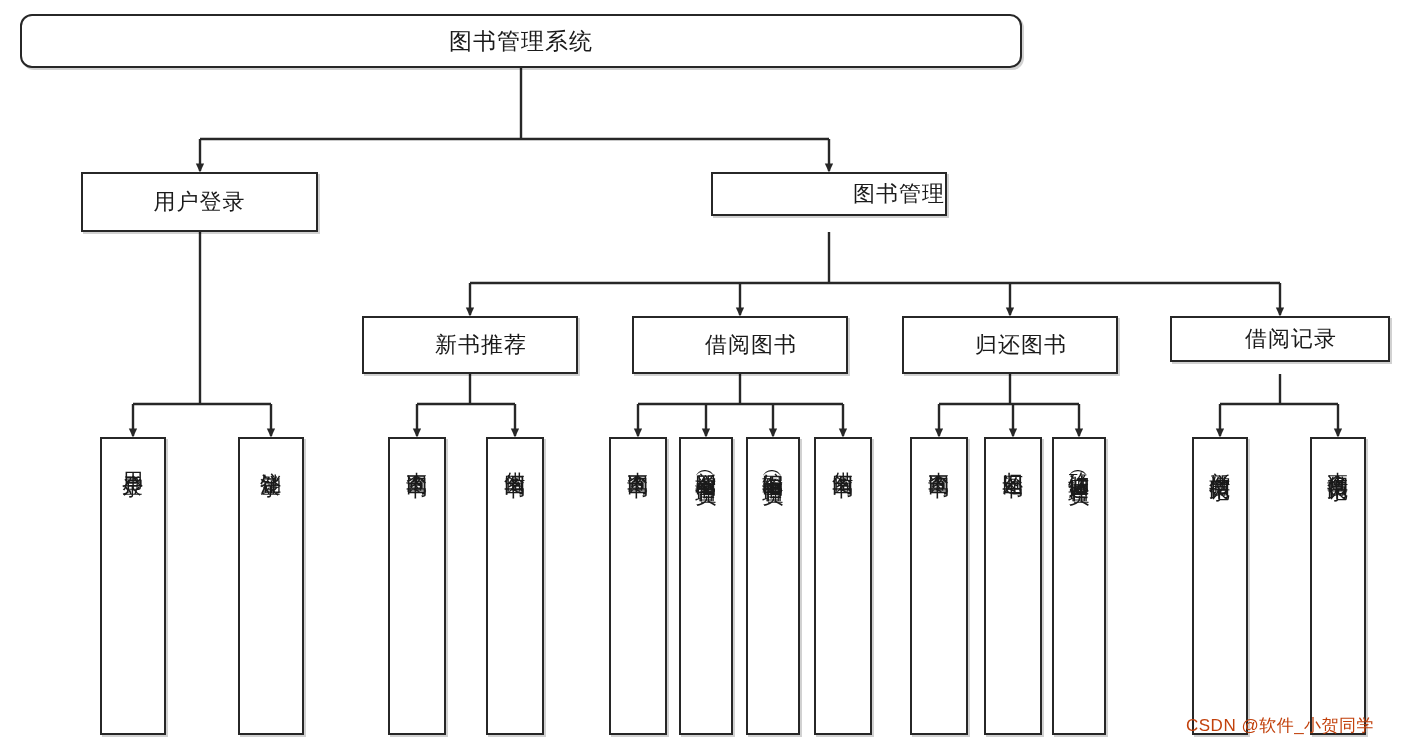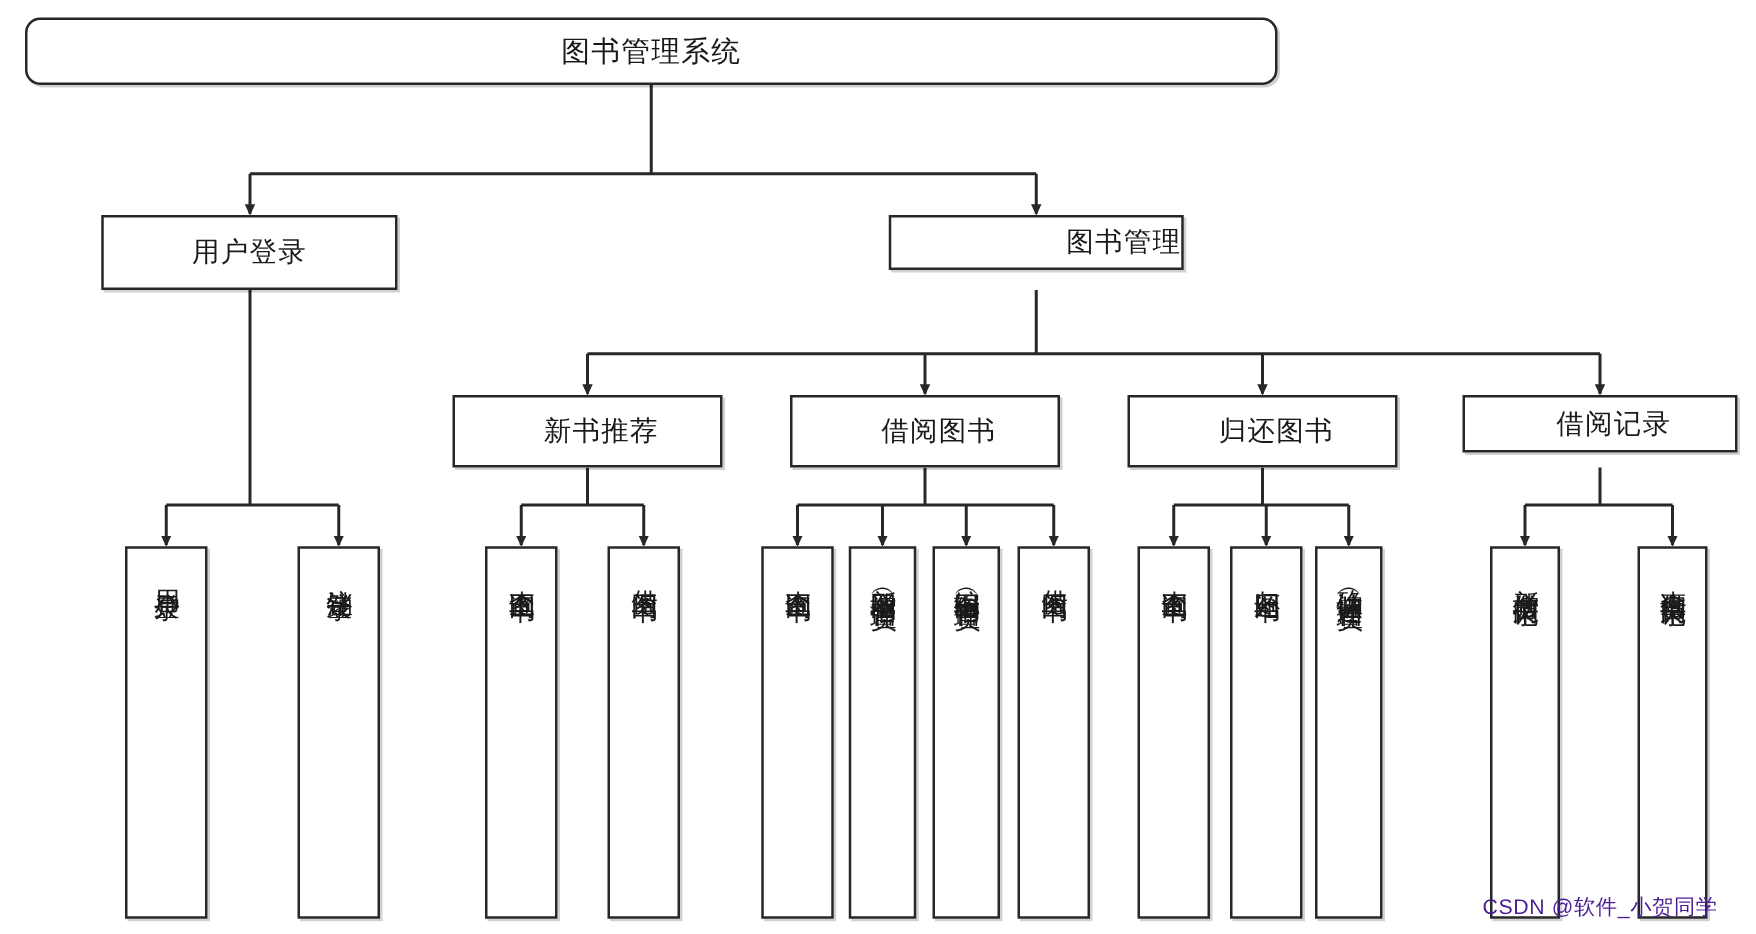--- a/index.html
+++ b/index.html
@@ -15,21 +15,21 @@
 
   .node.root .lbl{font-size:23px;}
   .node.l2 .lbl{font-size:22px;}
   .node.l3 .lbl{font-size:22px;margin-left:22px;}
 
   .leaf{align-items:flex-start;justify-content:center;padding-top:16px;}
   .leaf .lbl{writing-mode:vertical-rl;text-orientation:upright;
              font-size:21px;line-height:1.22;letter-spacing:2px;white-space:normal;
              text-align:left;}
 
-  .watermark{position:absolute;left:1186px;top:714px;font-size:17px;color:#4c1d95;
+  .watermark{position:absolute;left:1186px;top:714px;font-size:17px;color:#c2410c;
              letter-spacing:0.5px;white-space:nowrap;}
 </style>
 </head>
 <body>
 
 <div id="canvas">
   <svg class="edges" viewBox="0 0 1405 747" xmlns="http://www.w3.org/2000/svg">
     <defs>
       <marker id="arrow" markerWidth="9" markerHeight="9" refX="7.6" refY="4.2" orient="auto" markerUnits="userSpaceOnUse">
         <path d="M0,0 L9,4.2 L0,8.4 z" fill="#272727"></path>

